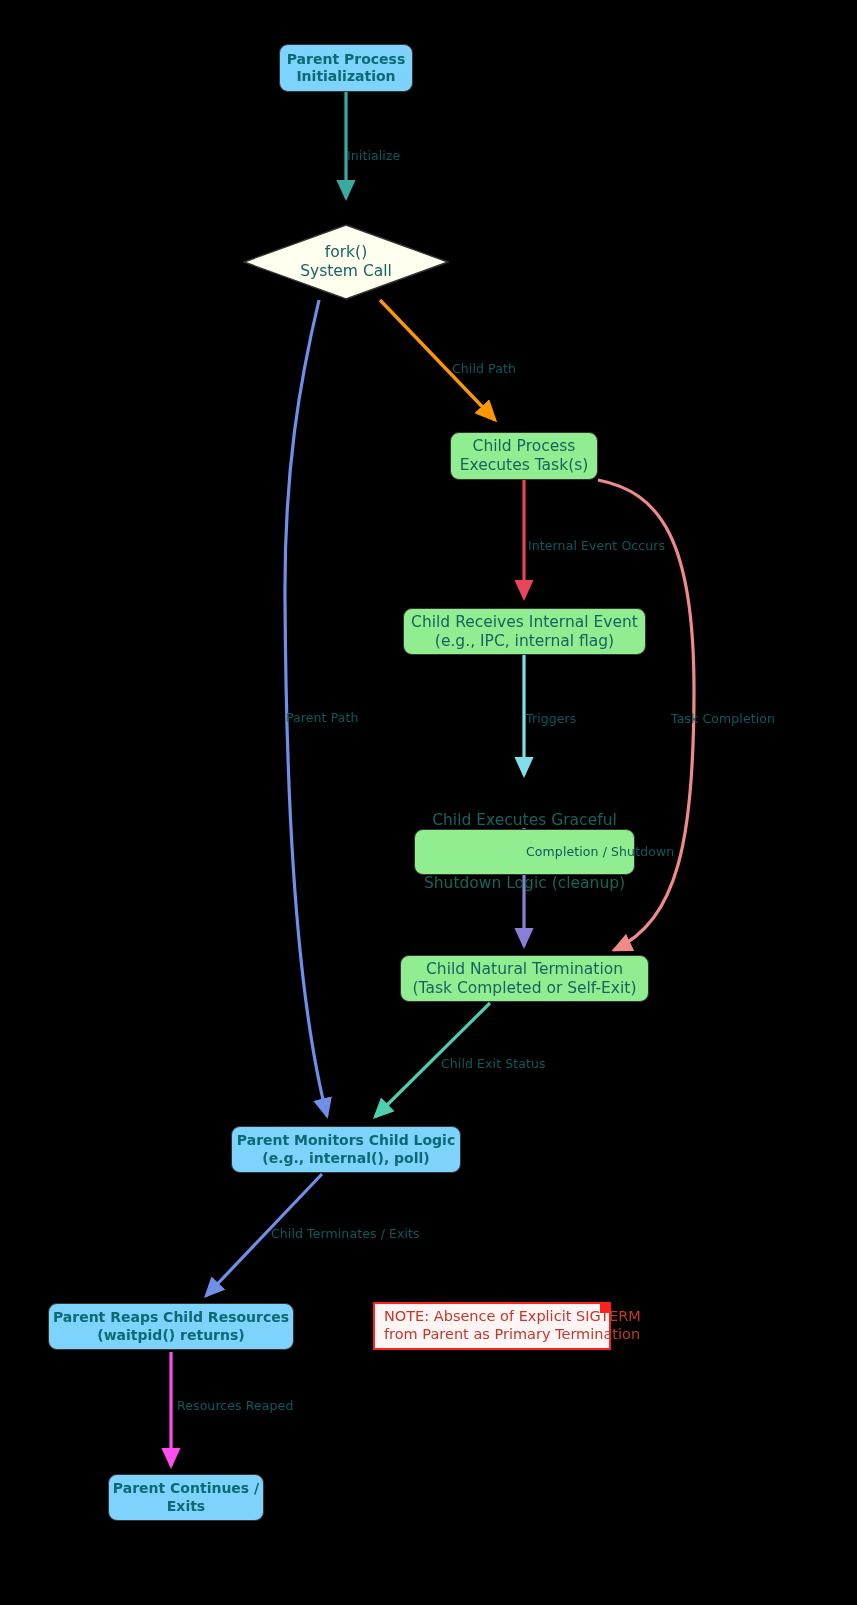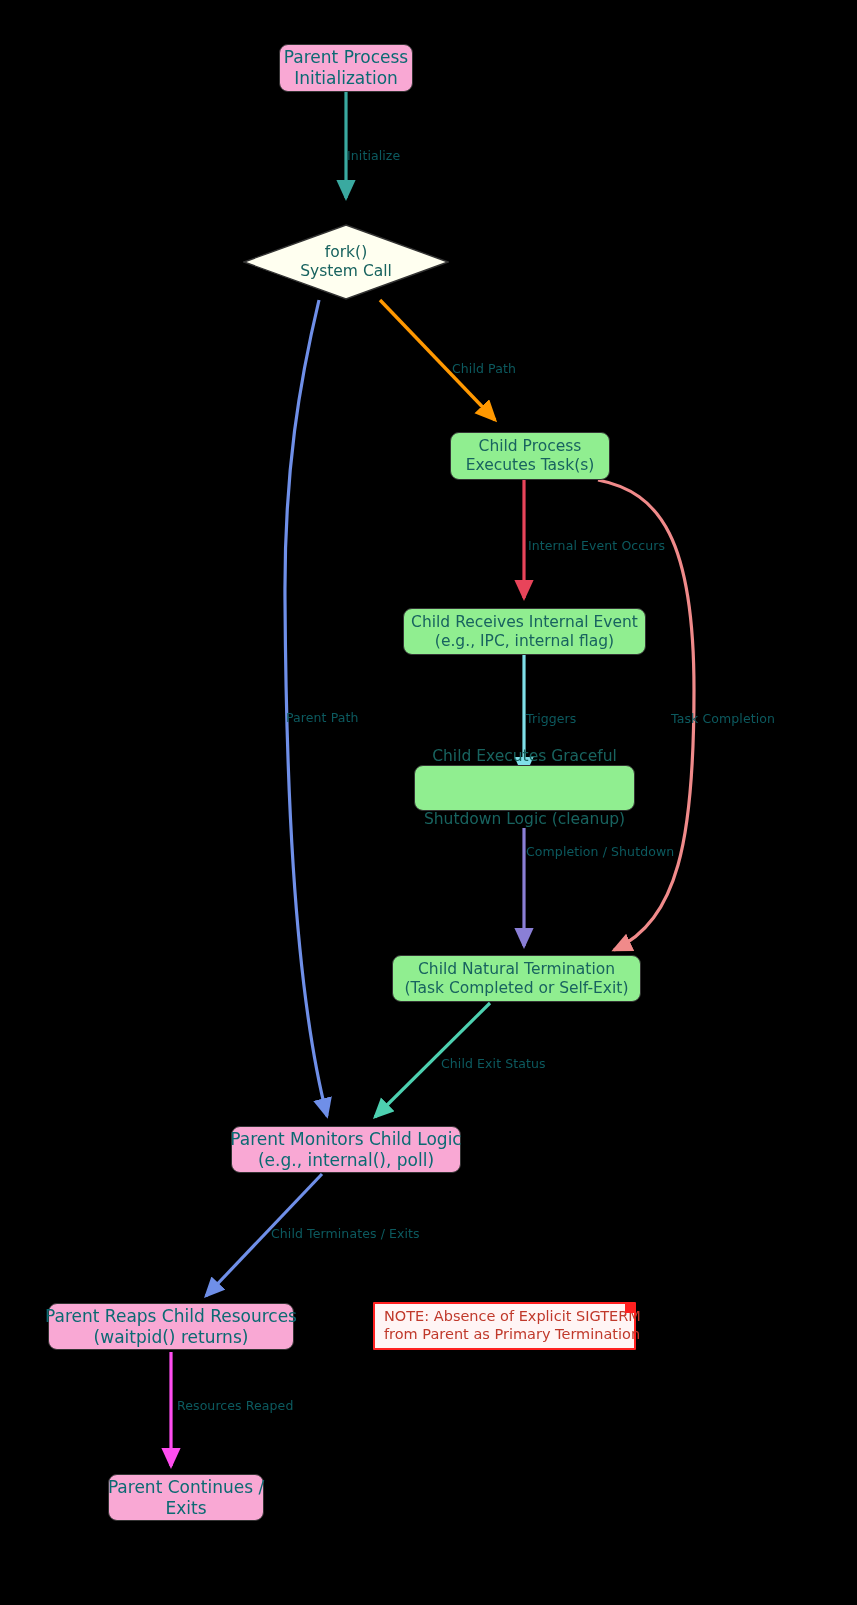--- a/index.html
+++ b/index.html
@@ -46,23 +46,24 @@
     display: block;
   }
 
   
   .n-round {
     border-radius: 9px;
     border: 1.2px solid #333333;
   }
 
   .n-blue {
-    background: #f9a8d4;
+    background: #7dd3fc;
     color: #0b6a72;
-    font-size: 17px;
+    font-size: 14px;
+    font-weight: bold;
   }
 
   .n-green {
     background: #90EE90;
     color: #18635f;
     font-size: 15.5px;
   }
 
   
   .n-diamond {
@@ -180,56 +181,56 @@
   <div class="node n-diamond" style="left:243px; top:224px;">
     <svg class="dshape" viewBox="0 0 206 76" preserveAspectRatio="none">
       <polygon points="103,1 205,38 103,75 1,38" fill="#FFFFF0" stroke="#333333" stroke-width="1.4"></polygon>
     </svg>
     <div class="dtext">
       <span class="line">fork()</span>
       <span class="line">System Call</span>
     </div>
   </div>
 
-  <div class="node n-round n-green" style="left:450px; top:432px; width:160px; height:48px;">
+  <div class="node n-round n-green" style="left:450px; top:432px; width:148px; height:48px;">
     <span class="line">Child Process</span>
     <span class="line">Executes Task(s)</span>
   </div>
 
   <div class="node n-round n-green" style="left:403px; top:608px; width:243px; height:47px;">
     <span class="line">Child Receives Internal Event</span>
     <span class="line">(e.g., IPC, internal flag)</span>
   </div>
 
-  <div class="node n-round n-green" style="left:414px; top:765px; width:221px; height:46px;gap:44px;">
+  <div class="node n-round n-green" style="left:414px; top:829px; width:221px; height:46px;gap:44px;">
     <span class="line">Child Executes Graceful</span>
     <span class="line">Shutdown Logic (cleanup)</span>
   </div>
 
-  <div class="node n-round n-green" style="left:392px; top:955px; width:249px; height:47px;">
+  <div class="node n-round n-green" style="left:400px; top:955px; width:249px; height:47px;">
     <span class="line">Child Natural Termination</span>
     <span class="line">(Task Completed or Self-Exit)</span>
   </div>
 
   <div class="node n-round n-blue" style="left:231px; top:1126px; width:230px; height:47px;">
     <span class="line">Parent Monitors Child Logic</span>
     <span class="line">(e.g., internal(), poll)</span>
   </div>
 
   <div class="node n-round n-blue" style="left:48px; top:1303px; width:246px; height:47px;">
     <span class="line">Parent Reaps Child Resources</span>
     <span class="line">(waitpid() returns)</span>
   </div>
 
   <div class="node n-round n-blue" style="left:108px; top:1474px; width:156px; height:47px;">
     <span class="line">Parent Continues /</span>
     <span class="line">Exits</span>
   </div>
 
-  <div class="node n-note" style="left:373px; top:1302px; width:263px; height:48px;">
+  <div class="node n-note" style="left:373px; top:1302px; width:238px; height:48px;">
     <span class="corner"></span>
     <span class="line">NOTE: Absence of Explicit SIGTERM</span>
     <span class="line">from Parent as Primary Termination</span>
   </div>
 
   <div class="elabel" style="left:347px; top:148px;">Initialize</div>
 
   <div class="elabel" style="left:286px; top:710px;">Parent Path</div>
 
   <div class="elabel" style="left:452px; top:361px;">Child Path</div>

